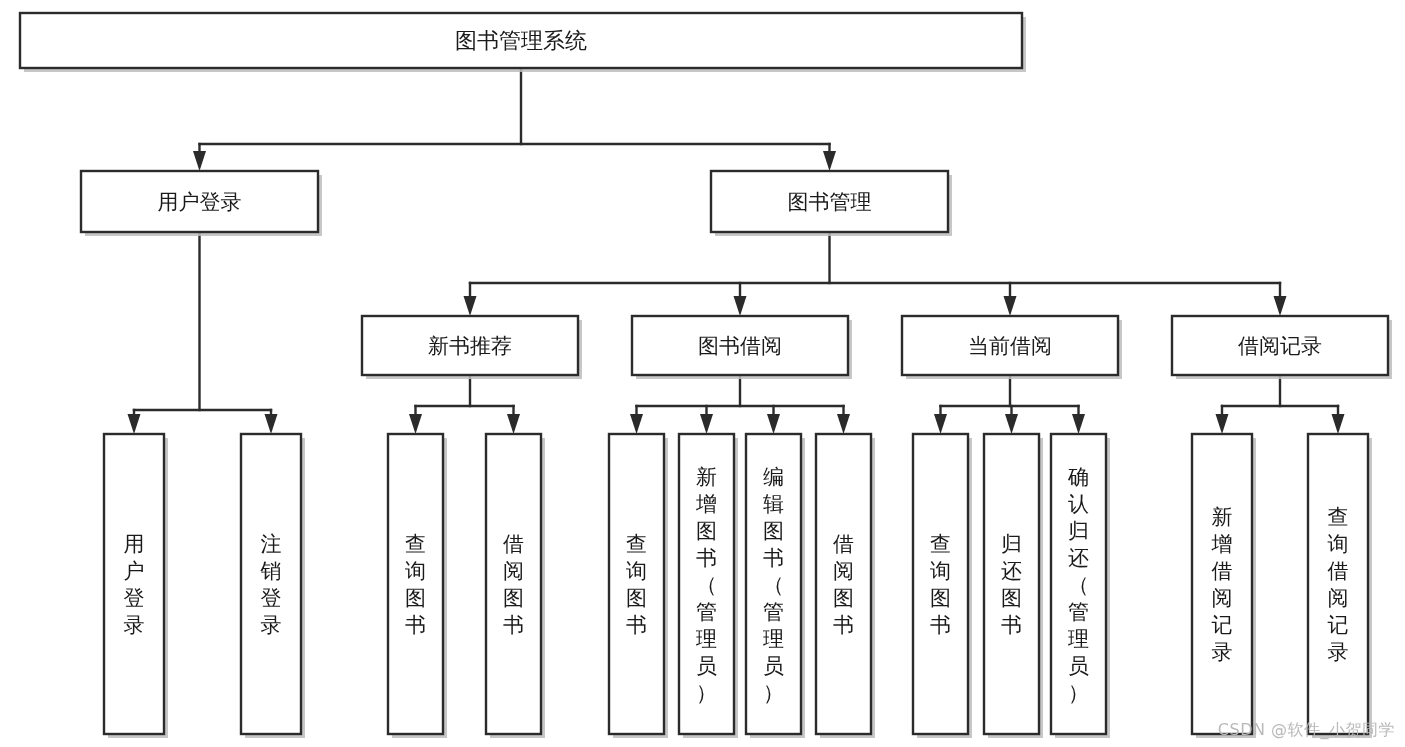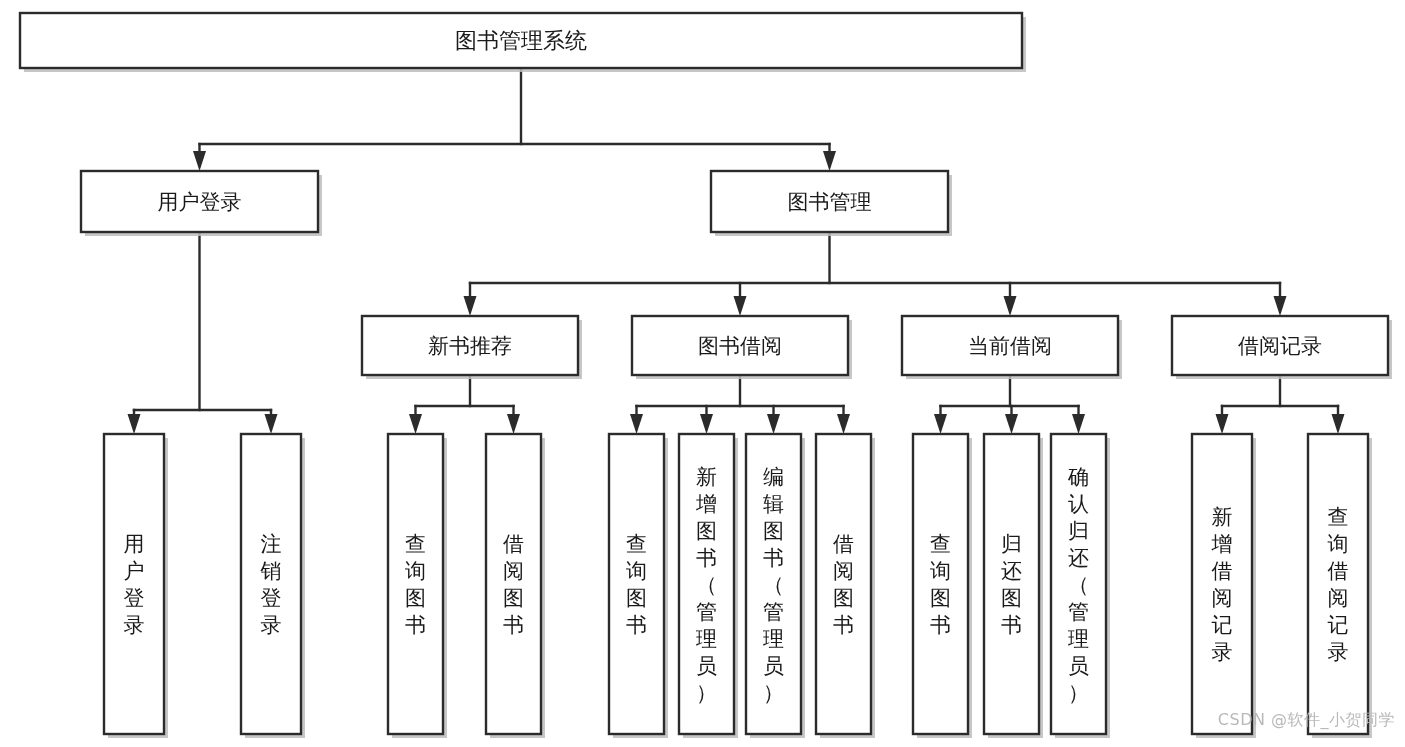--- a/index.html
+++ b/index.html
@@ -54,21 +54,21 @@
     fill: none;
     stroke-linecap: square;
   }
   .arrow-head {
     fill: #2b2b2b;
     stroke: none;
   }
   .watermark {
     position: absolute;
     right: 10px;
-    bottom: 16px;
+    bottom: 6px;
     font-family: "DejaVu Sans", "Liberation Sans", sans-serif;
     font-size: 16px;
     color: #b9b9b9;
     letter-spacing: 0.5px;
     white-space: nowrap;
     pointer-events: none;
     user-select: none;
   }
 </style>
 </head>

